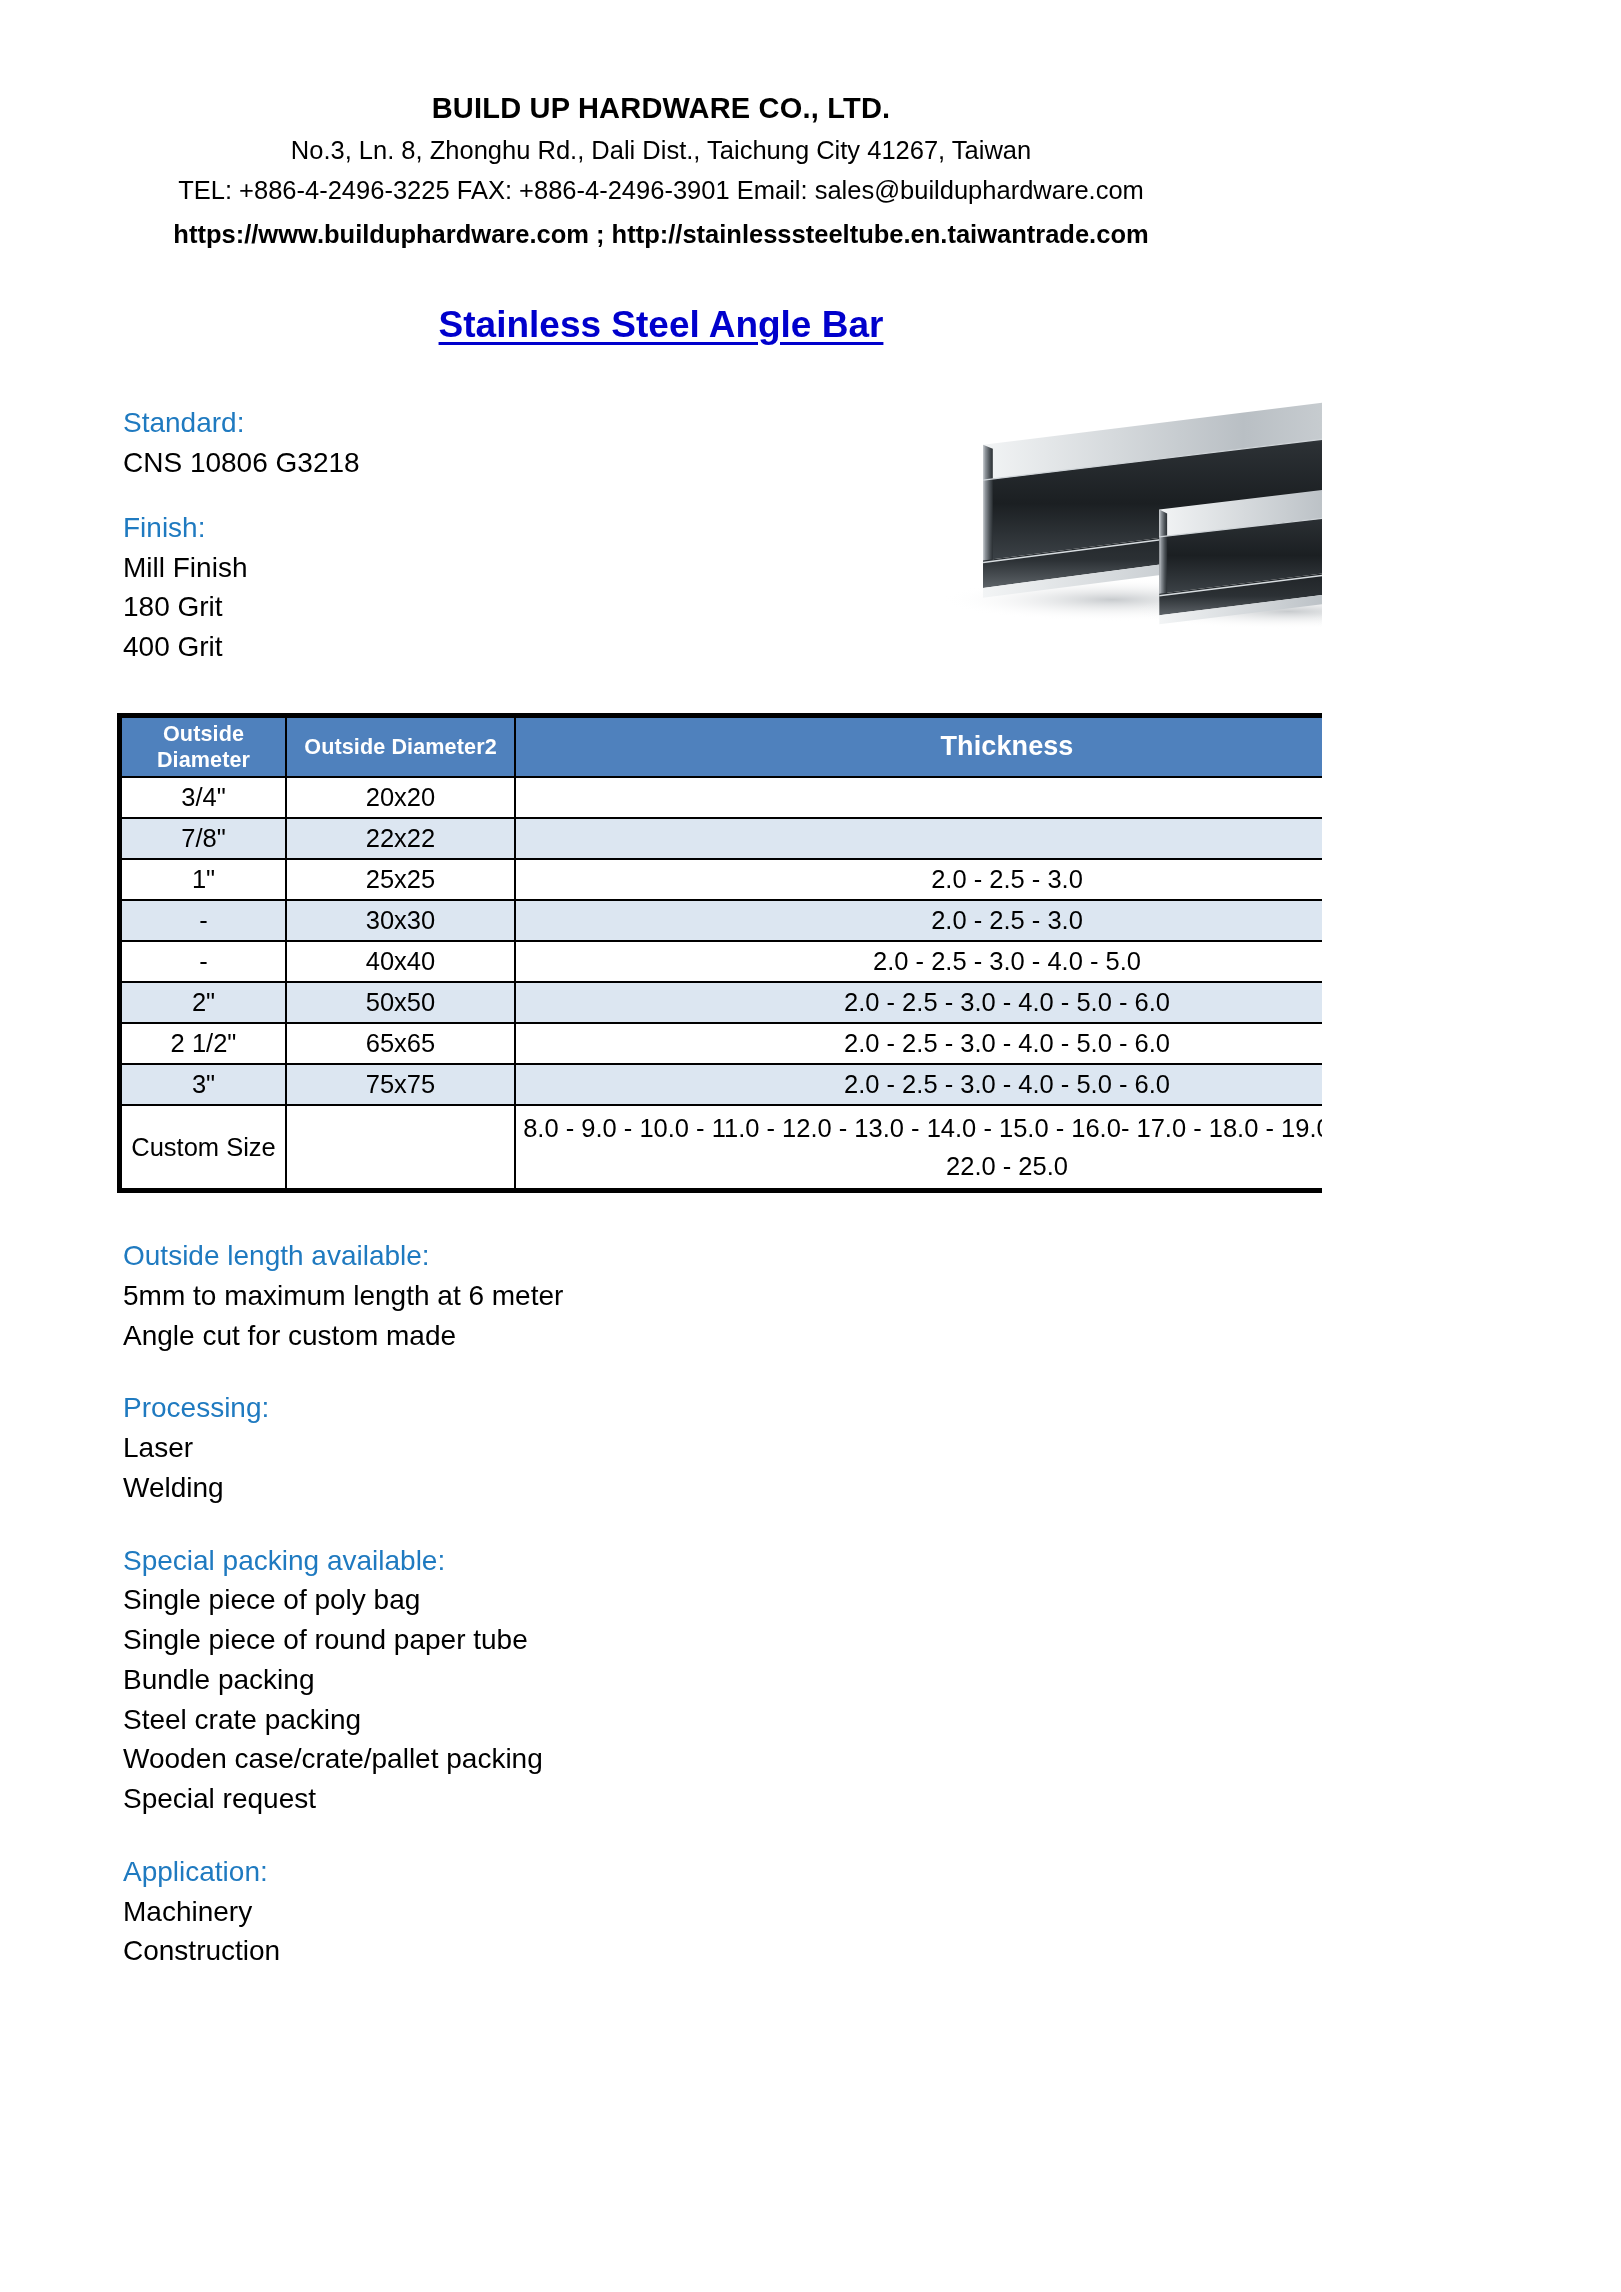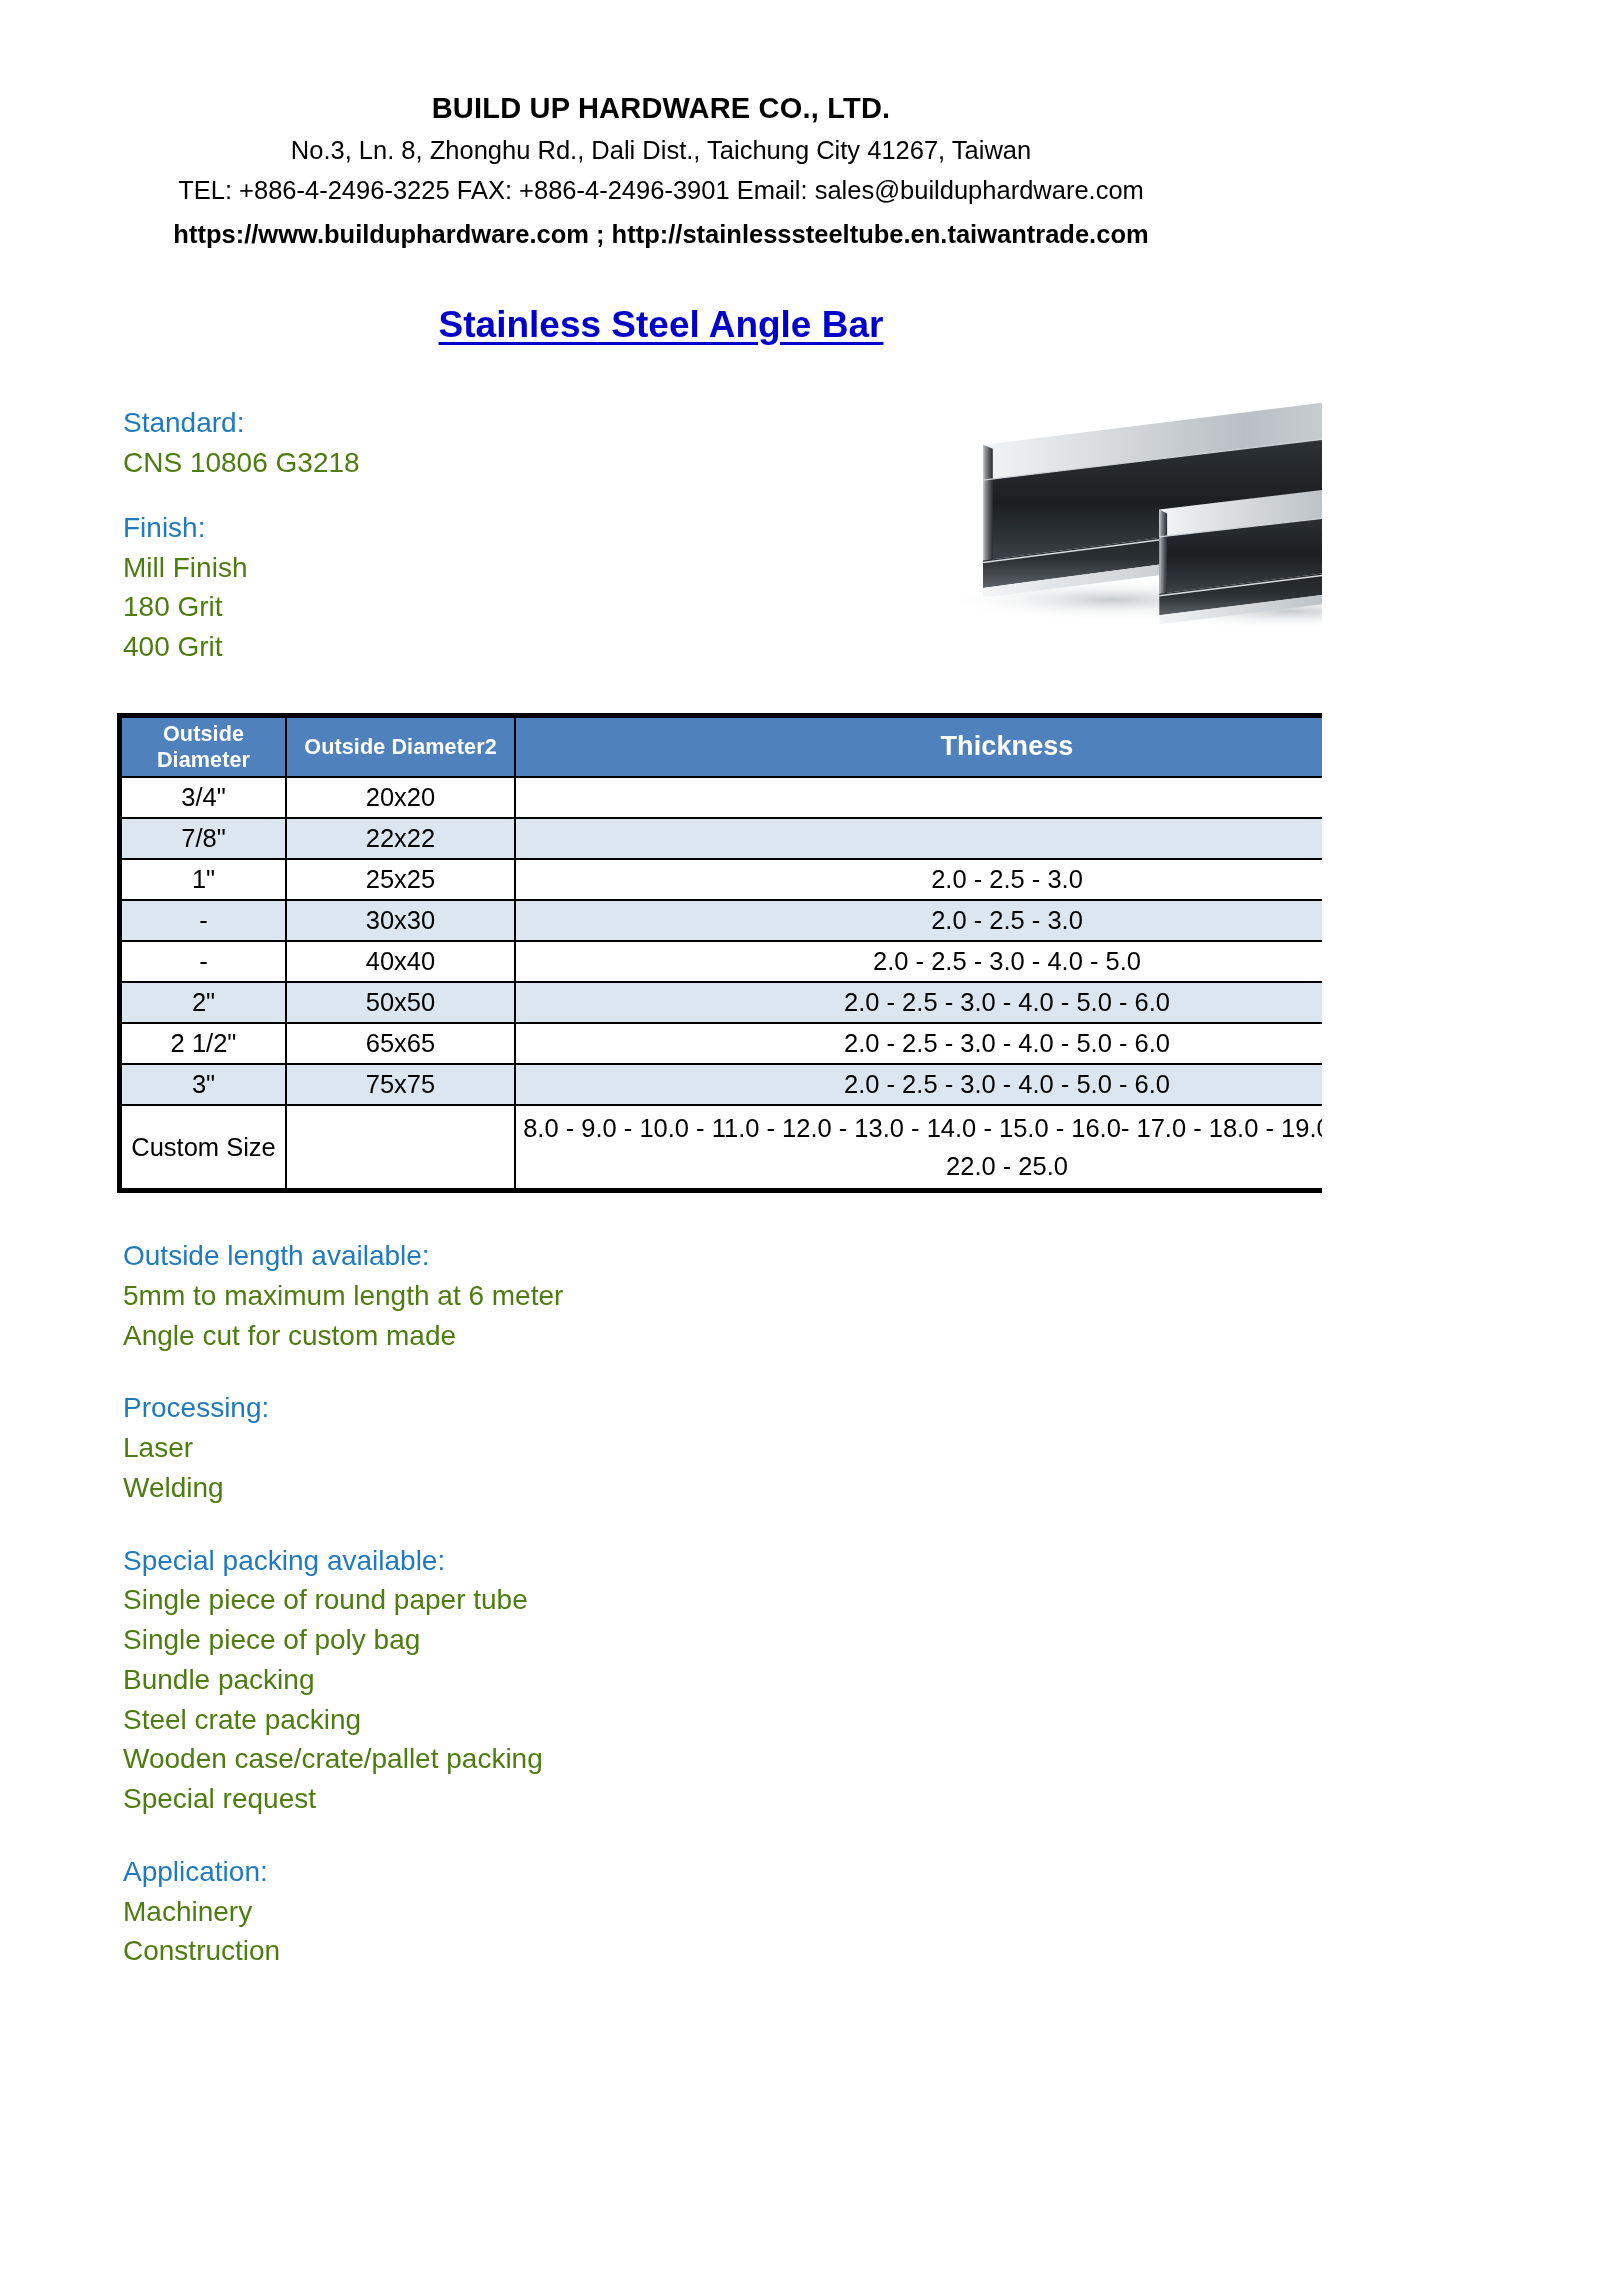--- a/index.html
+++ b/index.html
@@ -66,21 +66,21 @@
     margin-top: 57px;
     padding-left: 123px;
     height: 265px;
   }
   .section-heading {
     color: #1F7AC0;
     font-size: 28px;
     line-height: 1.42;
   }
   .section-body {
-    color: #4d7c0f;
+    color: #000000;
     font-size: 28px;
     line-height: 1.42;
   }
   .gap-sm { height: 25.5px; }
 
   
   .product-photo {
     position: absolute;
     top: -14.7px;
     left: 936px;
@@ -317,22 +317,22 @@
     </div>
 
     <div class="block">
       <div class="section-heading">Processing:</div>
       <div class="section-body">Laser</div>
       <div class="section-body">Welding</div>
     </div>
 
     <div class="block">
       <div class="section-heading">Special packing available:</div>
+      <div class="section-body">Single piece of poly bag</div>
       <div class="section-body">Single piece of round paper tube</div>
-      <div class="section-body">Single piece of poly bag</div>
       <div class="section-body">Bundle packing</div>
       <div class="section-body">Steel crate packing</div>
       <div class="section-body">Wooden case/crate/pallet packing</div>
       <div class="section-body">Special request</div>
     </div>
 
     <div class="block">
       <div class="section-heading">Application:</div>
       <div class="section-body">Machinery</div>
       <div class="section-body">Construction</div>

